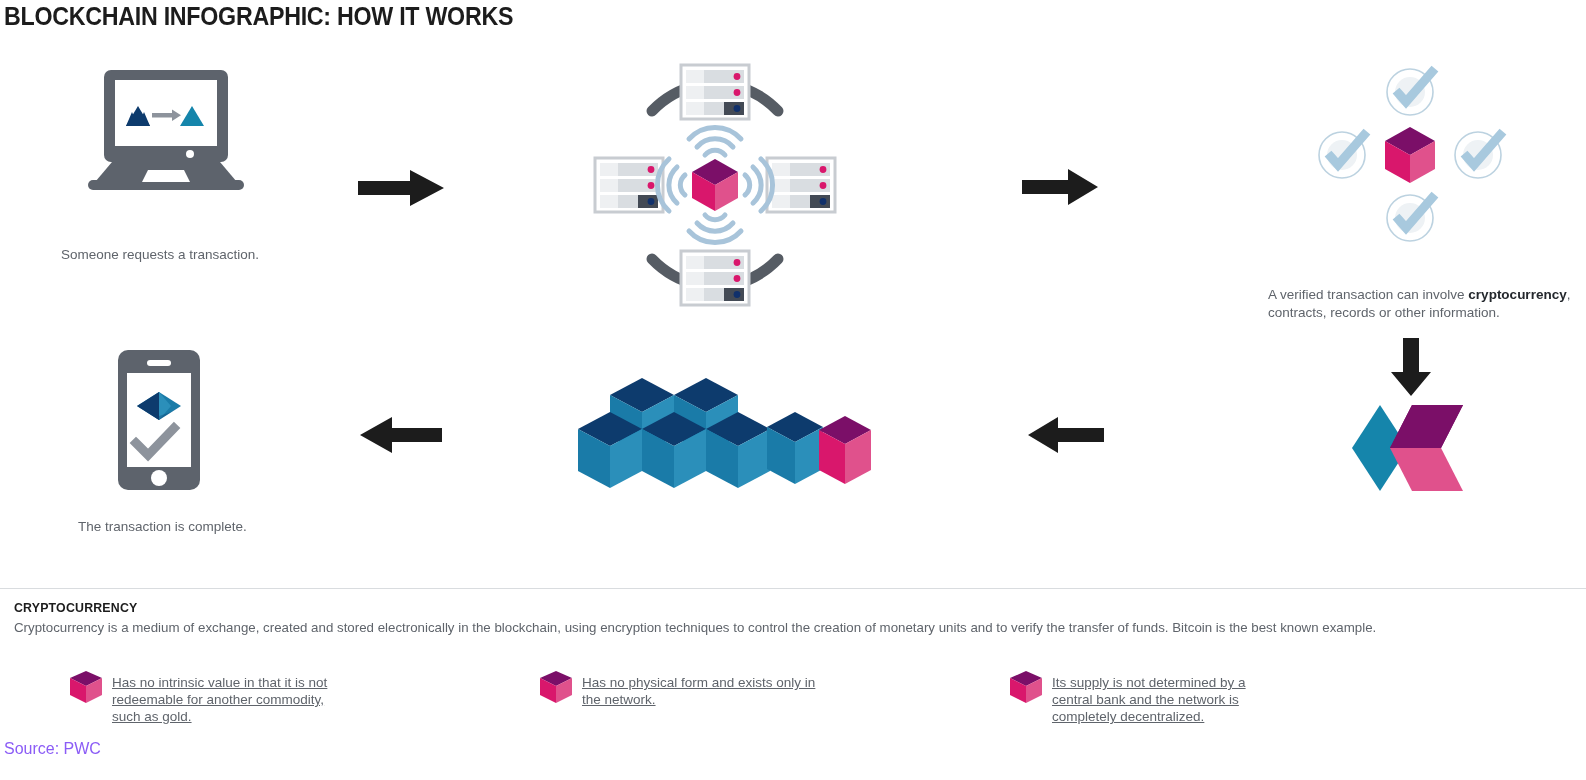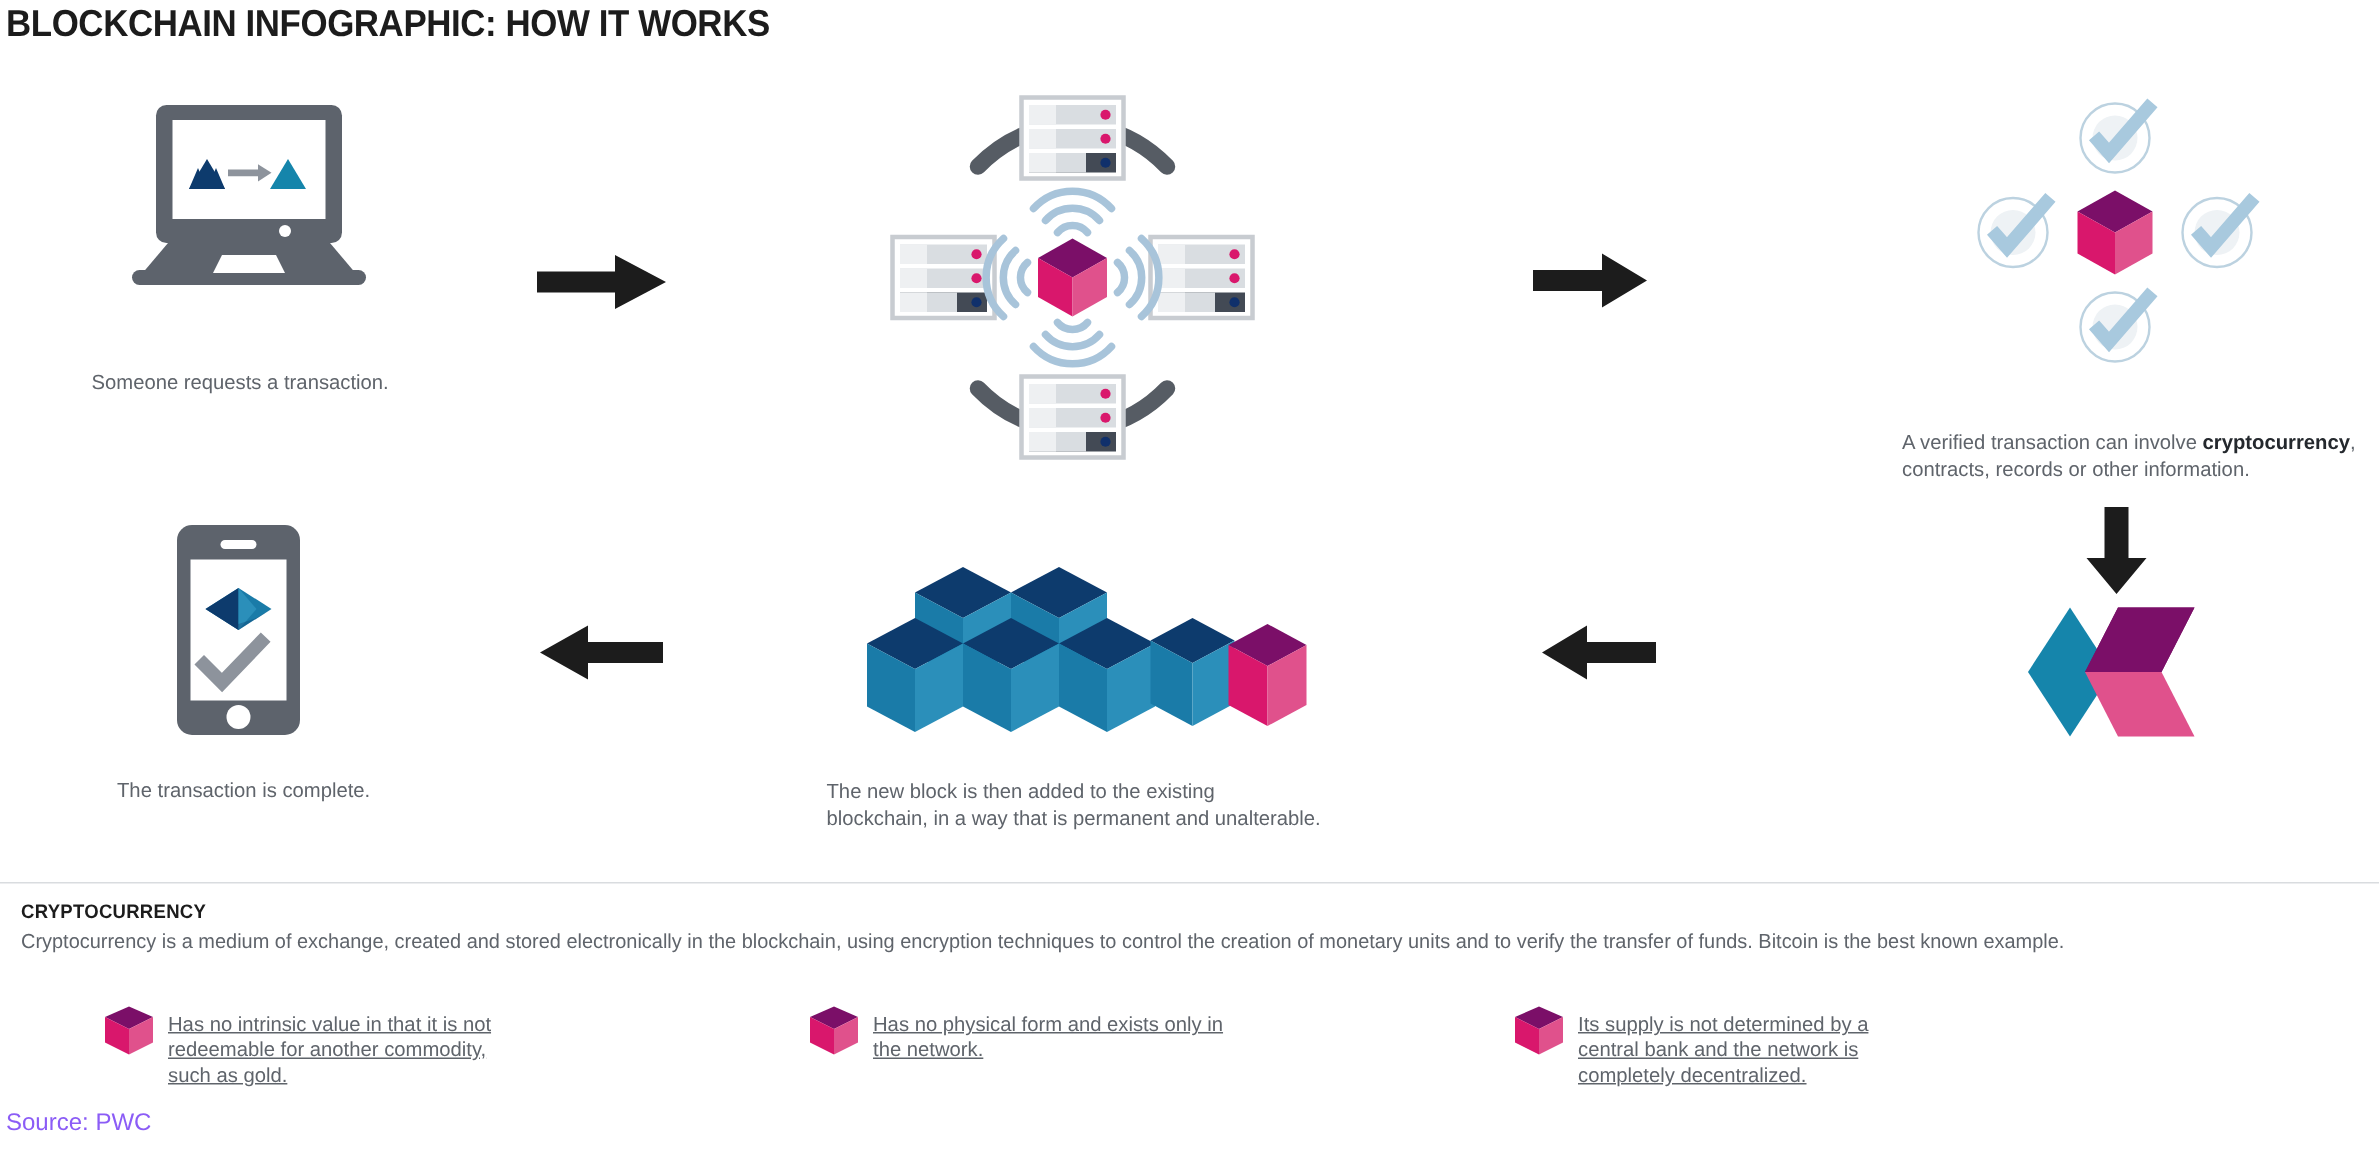--- a/index.html
+++ b/index.html
@@ -313,24 +313,20 @@
         <path d="M-28 15 L0 30 L0 72 L-28 57 Z" fill="#1a7ba8"></path>
         <path d="M28 15 L28 57 L0 72 L0 30 Z" fill="#2b8fba"></path>
       </g>
       <g transform="translate(285,46)">
         <path d="M0 0 L26 14 L0 28 L-26 14 Z" fill="#7b0f68"></path>
         <path d="M-26 14 L0 28 L0 68 L-26 54 Z" fill="#d9176c"></path>
         <path d="M26 14 L26 54 L0 68 L0 28 Z" fill="#e0518c"></path>
       </g>
     </svg>
   </div>
-  <div class="cap" style="left:539px;top:519px;">
-    <span>The new block is then added to the existing</span><br>
-    <span>blockchain, in a way that is permanent and unalterable.</span>
-  </div>
 
   <div class="arrow-l" style="left:360px;top:415px;">
     <svg width="82" height="40" viewBox="0 0 82 40">
       <path d="M82 13 L32 13 L32 2 L0 20 L32 38 L32 27 L82 27 Z" fill="#1c1c1c"></path>
     </svg>
   </div>
 
   <div class="phone">
     <svg width="82" height="140" viewBox="0 0 82 140">
       <rect x="0" y="0" width="82" height="140" rx="10" fill="#5d636c"></rect>

